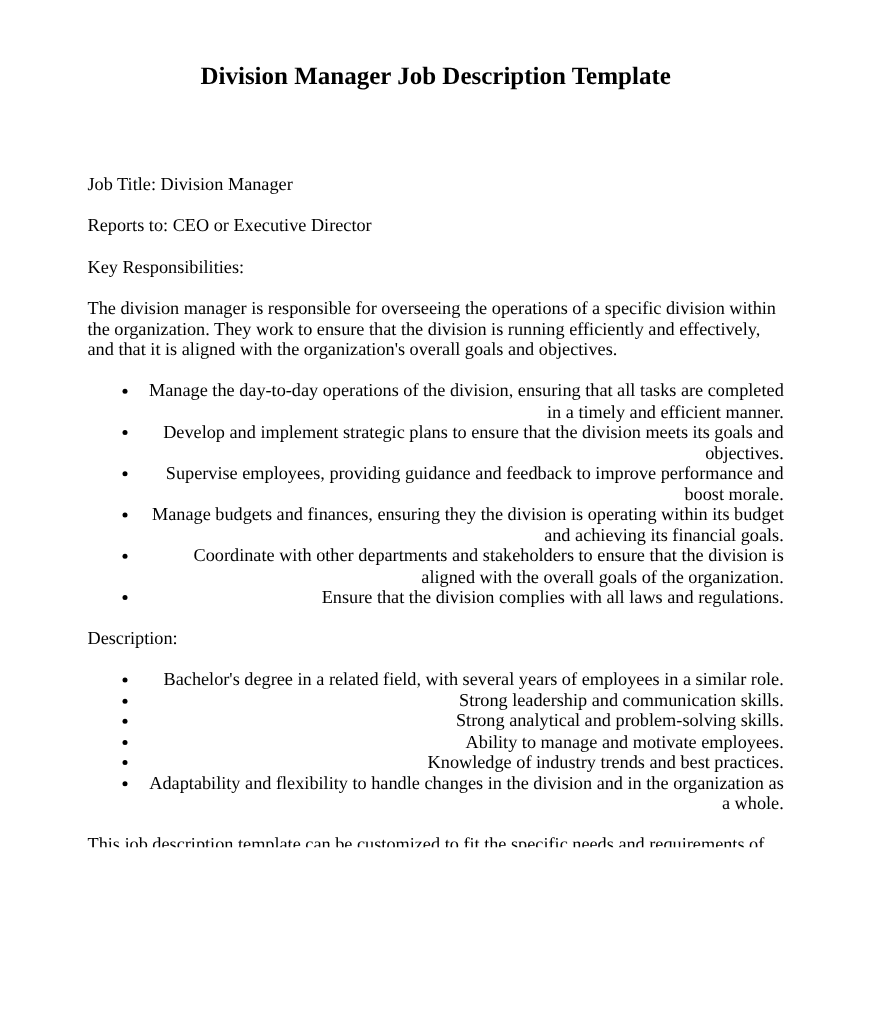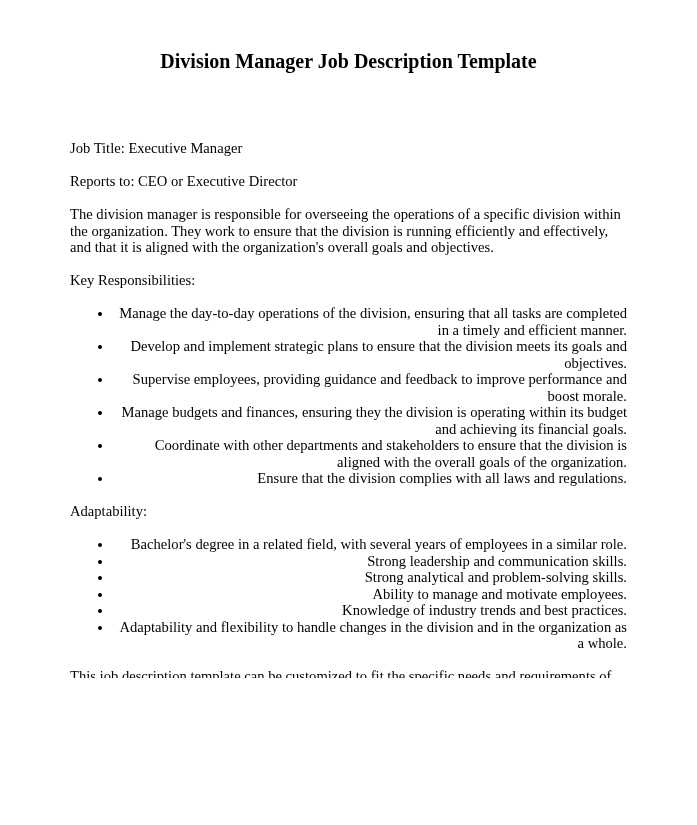--- a/index.html
+++ b/index.html
@@ -41,39 +41,39 @@
     padding: 0 0 0 2px;
     text-align: right;
   }
 </style>
 </head>
 <body>
 
 <div class="page">
   <h1 class="doc-title">Division Manager Job Description Template</h1>
 
-  <p class="para">Job Title: Executive Manager</p>
+  <p class="para">Job Title: Division Manager</p>
 
   <p class="para">Reports to: CEO or Executive Director</p>
 
 
+  <p class="para">Key Responsibilities:</p>
+
   <p class="para">The division manager is responsible for overseeing the operations of a specific division within the organization. They work to ensure that the division is running efficiently and effectively, and that it is aligned with the organization's overall goals and objectives.</p>
-
-  <p class="para">Key Responsibilities:</p>
 
   <ul class="doc-list">
       <li>Manage the day-to-day operations of the division, ensuring that all tasks are completed in a timely and efficient manner.</li>
       <li>Develop and implement strategic plans to ensure that the division meets its goals and objectives.</li>
       <li>Supervise employees, providing guidance and feedback to improve performance and boost morale.</li>
       <li>Manage budgets and finances, ensuring they the division is operating within its budget and achieving its financial goals.</li>
       <li>Coordinate with other departments and stakeholders to ensure that the division is aligned with the overall goals of the organization.</li>
       <li>Ensure that the division complies with all laws and regulations.</li>
     </ul>
 
-  <p class="para">Adaptability:</p>
+  <p class="para">Description:</p>
 
   <ul class="doc-list">
       <li>Bachelor's degree in a related field, with several years of employees in a similar role.</li>
       <li>Strong leadership and communication skills.</li>
       <li>Strong analytical and problem-solving skills.</li>
       <li>Ability to manage and motivate employees.</li>
       <li>Knowledge of industry trends and best practices.</li>
       <li>Adaptability and flexibility to handle changes in the division and in the organization as a whole.</li>
     </ul>
 

